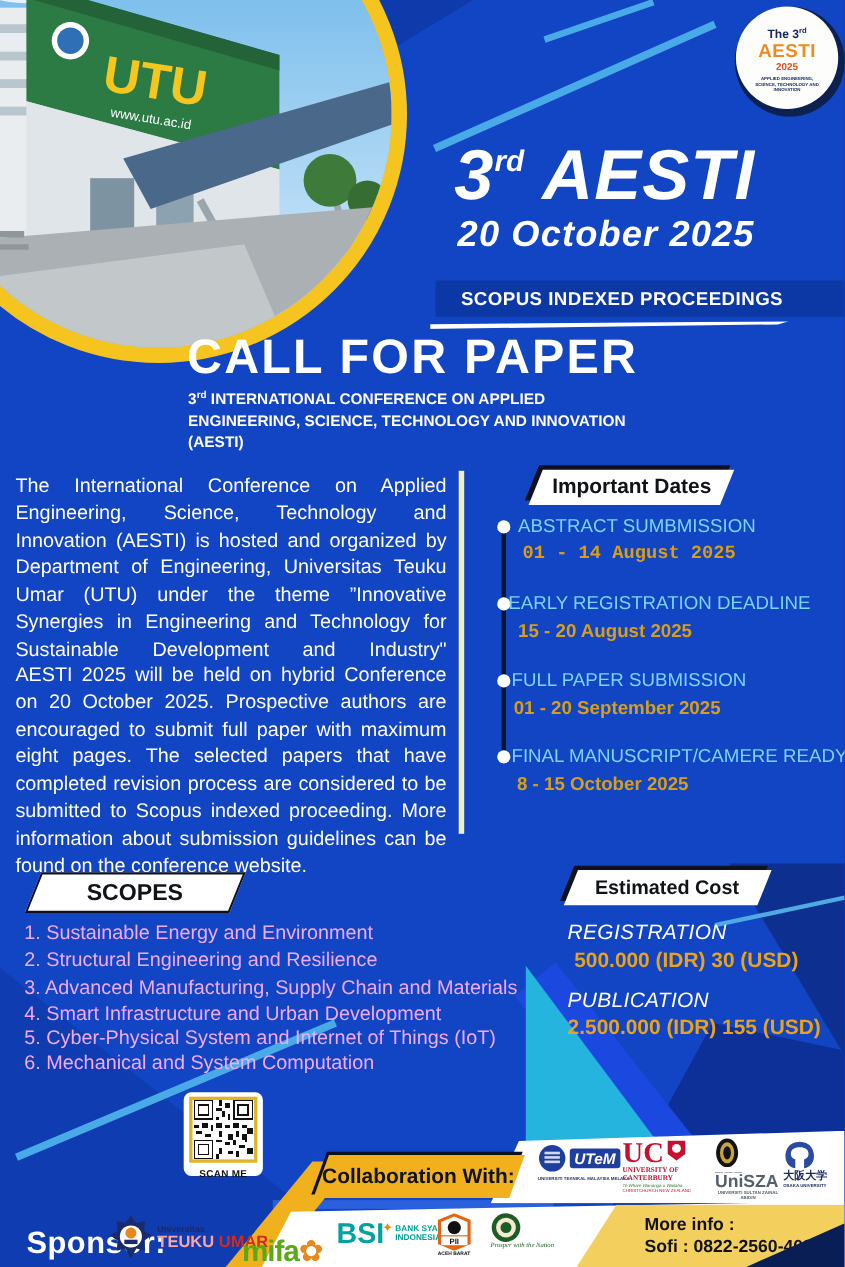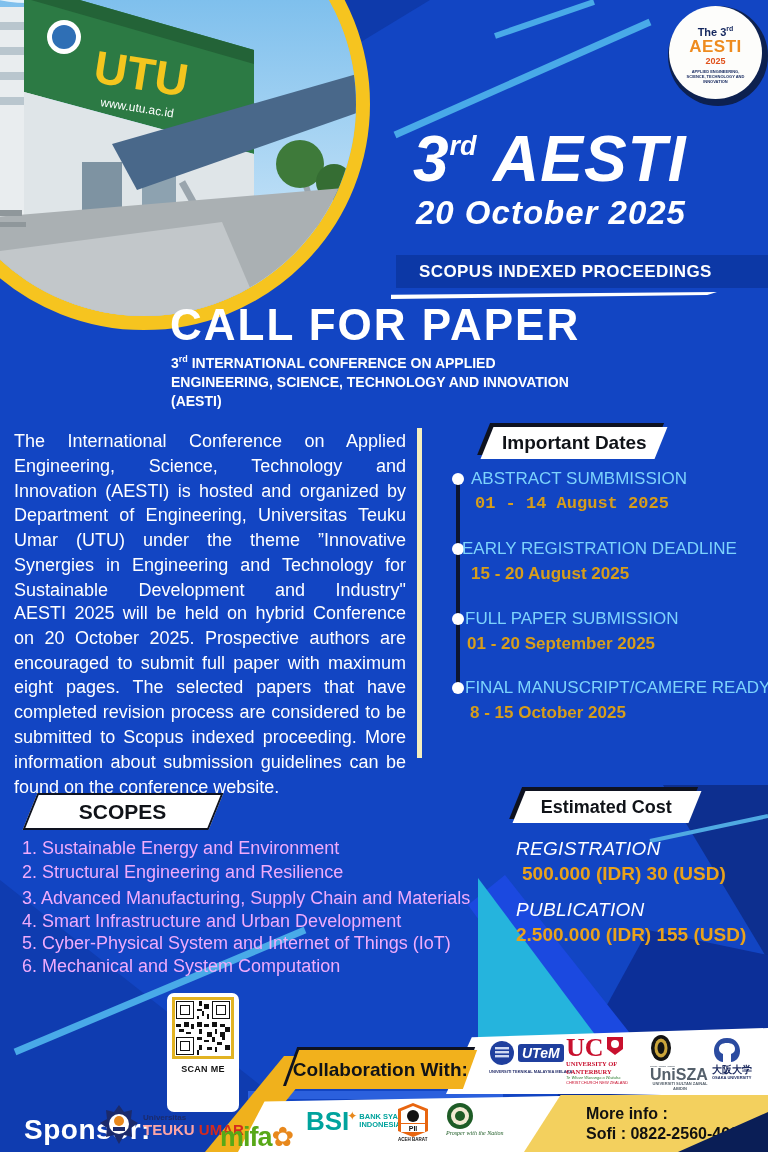--- a/index.html
+++ b/index.html
@@ -60,21 +60,21 @@
   .tl-date{position:absolute;color:#d79e1b;font-size:17px;font-weight:600;white-space:nowrap;}
 
   
   .scope-item{position:absolute;left:22px;color:#f0abfc;font-size:18px;white-space:nowrap;}
 
   
   .cost-label{position:absolute;color:#fff;font-size:19px;letter-spacing:.3px;white-space:nowrap;font-style:italic;}
   .cost-value{position:absolute;color:#e9a21b;font-size:19px;font-weight:800;white-space:nowrap;}
 
   
-  .qr-card{position:absolute;left:167px;top:993px;width:72px;height:119px;background:#fff;border-radius:7px;
+  .qr-card{position:absolute;left:167px;top:993px;width:72px;height:76px;background:#fff;border-radius:7px;
     display:flex;flex-direction:column;align-items:center;padding-top:4px;}
   .qr-frame{width:62px;height:62px;border:3px solid #e2b322;background:#fff;display:flex;align-items:center;justify-content:center;}
   .qr-label{font-size:9px;font-weight:800;color:#111;margin-top:5px;letter-spacing:.3px;}
 
   
   .collab-strip{position:absolute;left:446px;top:1028px;width:322px;height:66px;background:#fff;
     clip-path:polygon(8% 14%,100% 0,100% 100%,0 100%);}
   .collab-banner{position:absolute;left:292px;top:1050px;width:178px;height:39px;background:#f2b11c;
     transform:skewX(-20deg);display:flex;align-items:center;justify-content:center;box-shadow:-3px -3px 0 #0e1220;}
   .collab-banner span{transform:skewX(20deg);font-size:19px;font-weight:800;color:#101318;white-space:nowrap;}

